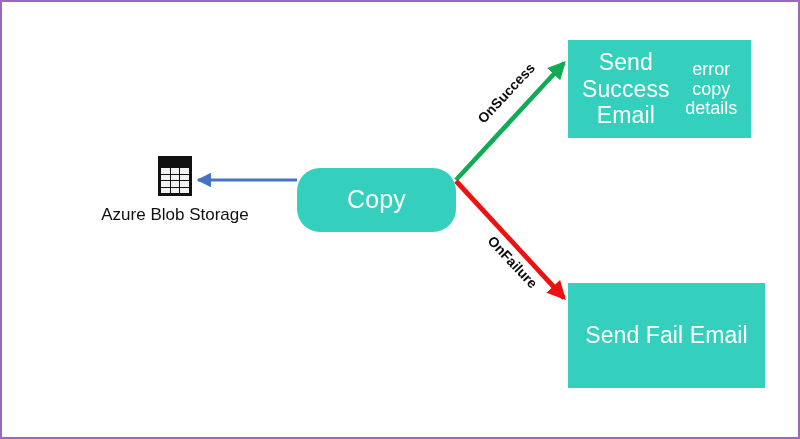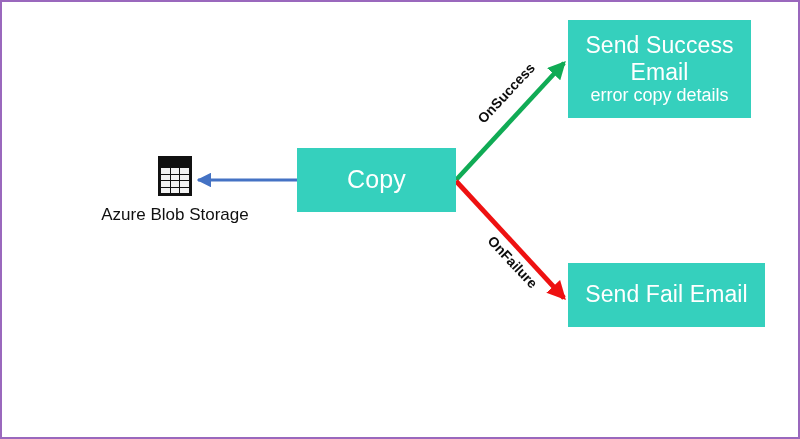--- a/index.html
+++ b/index.html
@@ -31,56 +31,57 @@
     left: 0; top: 0;
     width: 800px; height: 439px;
     z-index: 10;
   }
 
   
   .activity-box {
     position: absolute;
     background: #35d0bd;
     display: flex;
-    flex-direction: column;
+    flex-direction: row;
     align-items: center;
     justify-content: center;
     text-align: center;
     color: #ffffff;
     z-index: 20;
     box-sizing: border-box;
     line-height: 1.1;
+    margin-top: 20px;
   }
   .box-title {
     font-size: 23px;
     font-weight: 400;
     letter-spacing: 0.1px;
   }
   .box-sub {
     font-size: 18px;
     font-weight: 400;
     margin-top: 1px;
   }
 
   #box-copy {
     left: 297px; top: 148px;
-    width: 159px; height: 64px;
+    width: 159px; height: 64px; border-radius: 23px;
   }
   #box-copy .box-title { font-size: 25px; }
 
   #box-success {
     left: 568px; top: 20px;
     width: 183px; height: 98px;
     padding: 0 6px;
   }
   #box-success .box-title { line-height: 1.16; }
 
   #box-fail {
     left: 568px; top: 263px;
-    width: 197px; height: 64px;
+    width: 197px; height: 105px;
     padding: 0 6px;
   }
 
   
   #dataset-blob {
     position: absolute;
     left: 88px; top: 156px;
     width: 174px;
     z-index: 20;
     display: flex;

